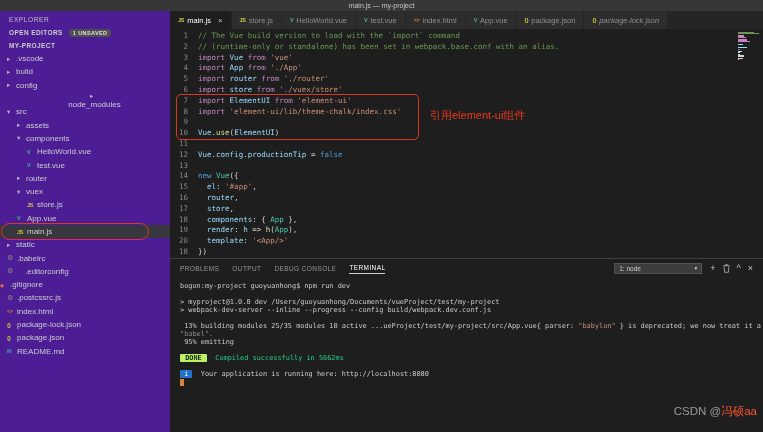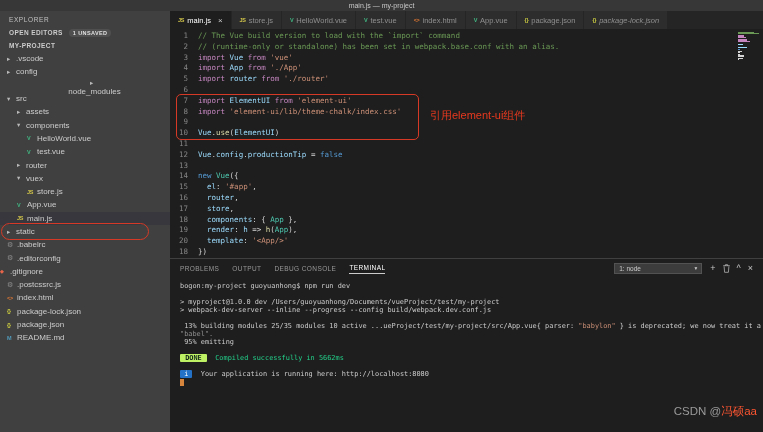--- a/index.html
+++ b/index.html
@@ -1,21 +1,21 @@
 <!DOCTYPE html>
 <html><head>
 <meta charset="utf-8">
 <style>
   *{margin:0;padding:0;box-sizing:border-box;}
   html,body{width:763px;height:432px;overflow:hidden;}
   body{background:#1e1e1e;font-family:"Liberation Sans",sans-serif;}
   .app{position:relative;width:763px;height:432px;overflow:hidden;background:#1e1e1e;}
   .titlebar{height:11px;background:#373737;display:flex;align-items:center;justify-content:center;font-size:7px;color:#c8c8c8;}
   .main{display:flex;height:421px;}
-  .sidebar{width:170px;min-width:170px;background:#404040;overflow:hidden;}
+  .sidebar{width:170px;min-width:170px;background:#4c1d95;overflow:hidden;}
   .sb-title{font-size:6.5px;color:#c0c0c0;padding:5px 9px 2px;letter-spacing:.6px;height:15px;}
   .sb-row{height:13px;display:flex;align-items:center;padding:0 9px;font-size:6.5px;font-weight:bold;color:#cccccc;letter-spacing:.4px;cursor:pointer;}
   .badge{margin-left:6px;background:#4f4f4f;color:#e0e0e0;font-size:5.5px;padding:1px 4px;border-radius:5px;}
   .tree{font-size:8px;color:#cccccc;}
   .tree-row{display:flex;align-items:center;height:13.3px;cursor:pointer;white-space:nowrap;}
   .tree-row.selected{background:#37373d;}
   .arrow{width:9px;font-size:6.5px;color:#b8b8b8;flex-shrink:0;}
   .ficon{width:10px;font-size:5.5px;font-weight:bold;flex-shrink:0;letter-spacing:-.3px;}
   .ficon.js{color:#d4c64a;}
   .ficon.vue{color:#41b883;}
@@ -87,20 +87,24 @@
       <div class="sb-row">
         <span>MY-PROJECT</span>
       </div>
       <div class="tree">
           <div class="tree-row" style="padding-left: 7px;">
             <span class="arrow">▸</span>
             <span class="tlabel">.vscode</span>
           </div>
           <div class="tree-row" style="padding-left: 7px;">
             <span class="arrow">▸</span>
+            <span class="tlabel">build</span>
+          </div>
+          <div class="tree-row" style="padding-left: 7px;">
+            <span class="arrow">▸</span>
             <span class="tlabel">config</span>
           </div>
           <div class="tree-row" style="padding-left: 19px; flex-direction: column;">
             <span class="arrow">▸</span>
             <span class="tlabel">node_modules</span>
           </div>
           <div class="tree-row" style="padding-left: 7px;">
             <span class="arrow">▾</span>
             <span class="tlabel">src</span>
           </div>
@@ -141,21 +145,21 @@
             <span class="tlabel">main.js</span>
           </div>
           <div class="tree-row" style="padding-left: 7px;">
             <span class="arrow">▸</span>
             <span class="tlabel">static</span>
           </div>
           <div class="tree-row" style="padding-left: 7px;">
             <span class="ficon config">⚙</span>
             <span class="tlabel">.babelrc</span>
           </div>
-          <div class="tree-row" style="padding-left: 7px;">
+          <div class="tree-row" style="padding-left: 7px; gap: 8px;">
             <span class="ficon config">⚙</span>
             <span class="tlabel">.editorconfig</span>
           </div>
           <div class="tree-row" style="">
             <span class="ficon git">◆</span>
             <span class="tlabel">.gitignore</span>
           </div>
           <div class="tree-row" style="padding-left: 7px;">
             <span class="ficon config">⚙</span>
             <span class="tlabel">.postcssrc.js</span>
@@ -231,20 +235,21 @@
             <div class="code-line">
               <span class="line-num">4</span>
               <span class="line-code"><span class="tok-k">import </span><span class="tok-v">App</span><span class="tok-k"> from </span><span class="tok-s">'./App'</span></span>
             </div>
             <div class="code-line">
               <span class="line-num">5</span>
               <span class="line-code"><span class="tok-k">import </span><span class="tok-v">router</span><span class="tok-k"> from </span><span class="tok-s">'./router'</span></span>
             </div>
             <div class="code-line">
               <span class="line-num">6</span>
+              <span class="line-code"><span class="tok-k">import </span><span class="tok-v">store</span><span class="tok-k"> from </span><span class="tok-s">'./vuex/store'</span></span>
             </div>
             <div class="code-line">
               <span class="line-num">7</span>
               <span class="line-code"><span class="tok-k">import </span><span class="tok-v">ElementUI</span><span class="tok-k"> from </span><span class="tok-s">'element-ui'</span></span>
             </div>
             <div class="code-line">
               <span class="line-num">8</span>
               <span class="line-code"><span class="tok-k">import </span><span class="tok-s">'element-ui/lib/theme-chalk/index.css'</span></span>
             </div>
             <div class="code-line">

